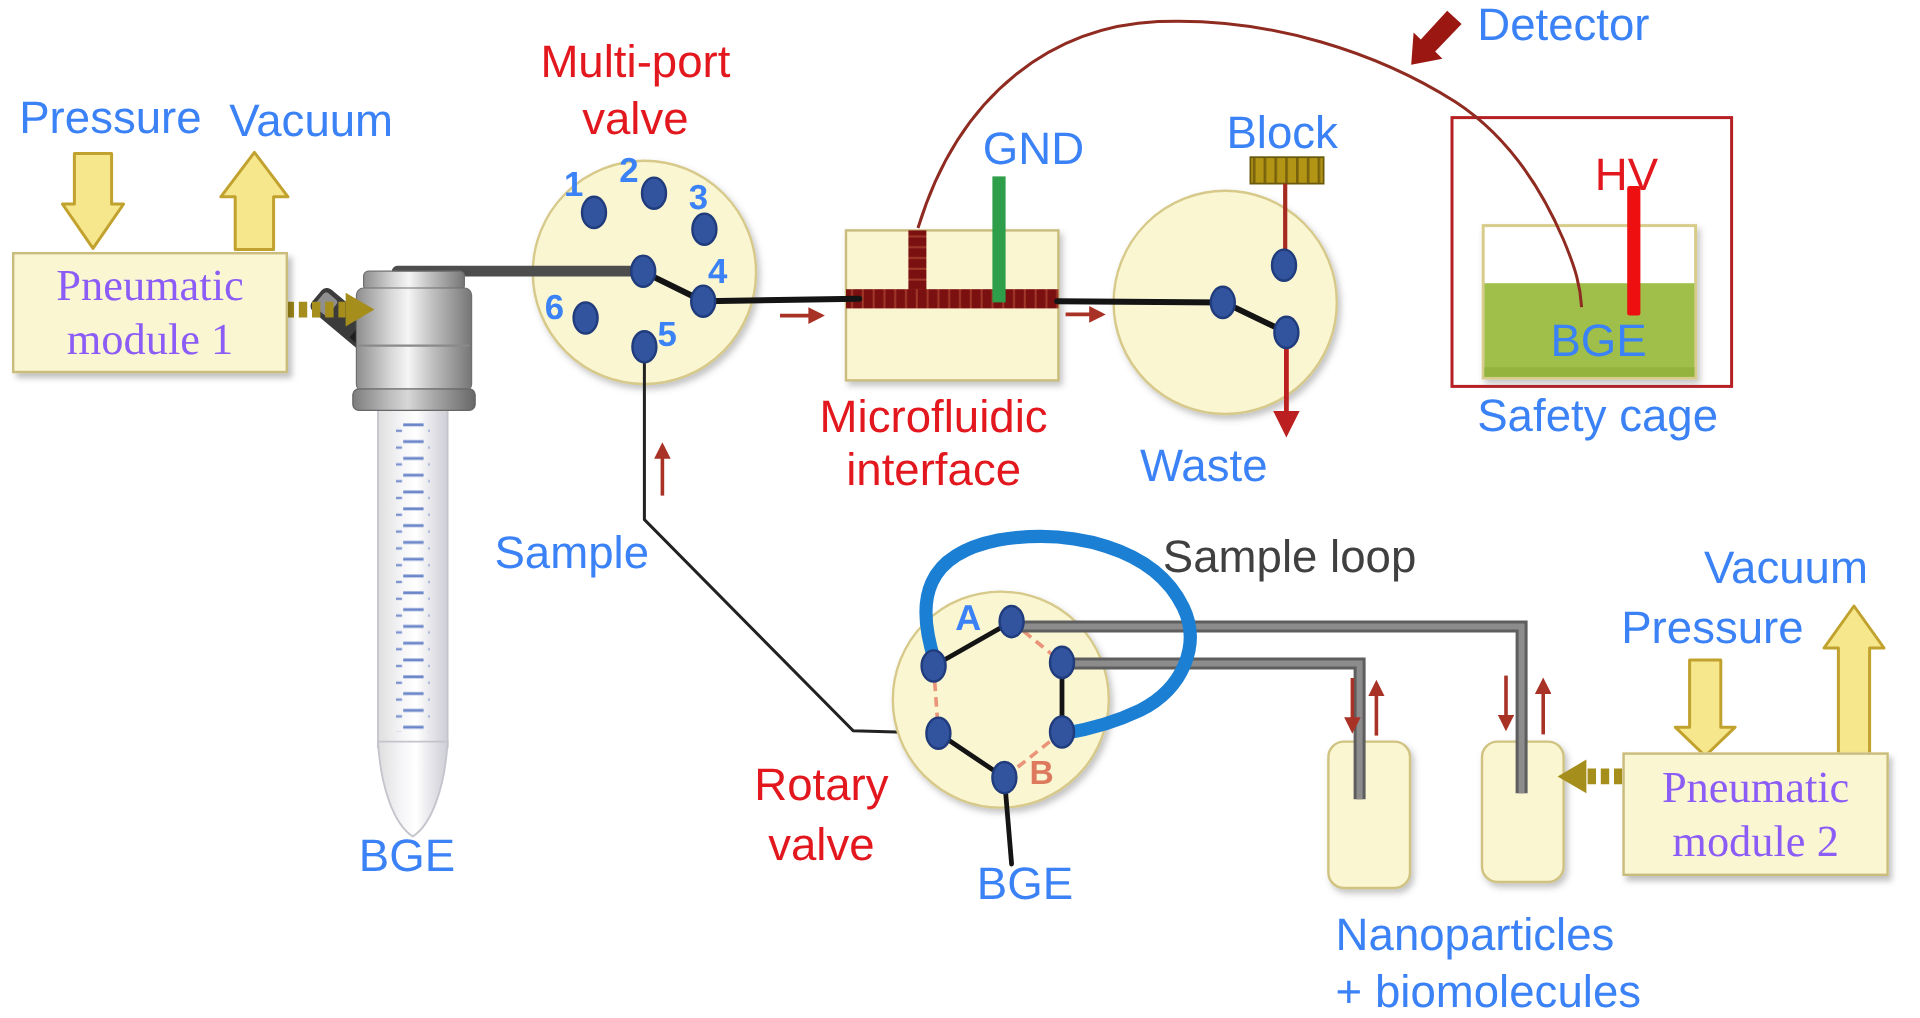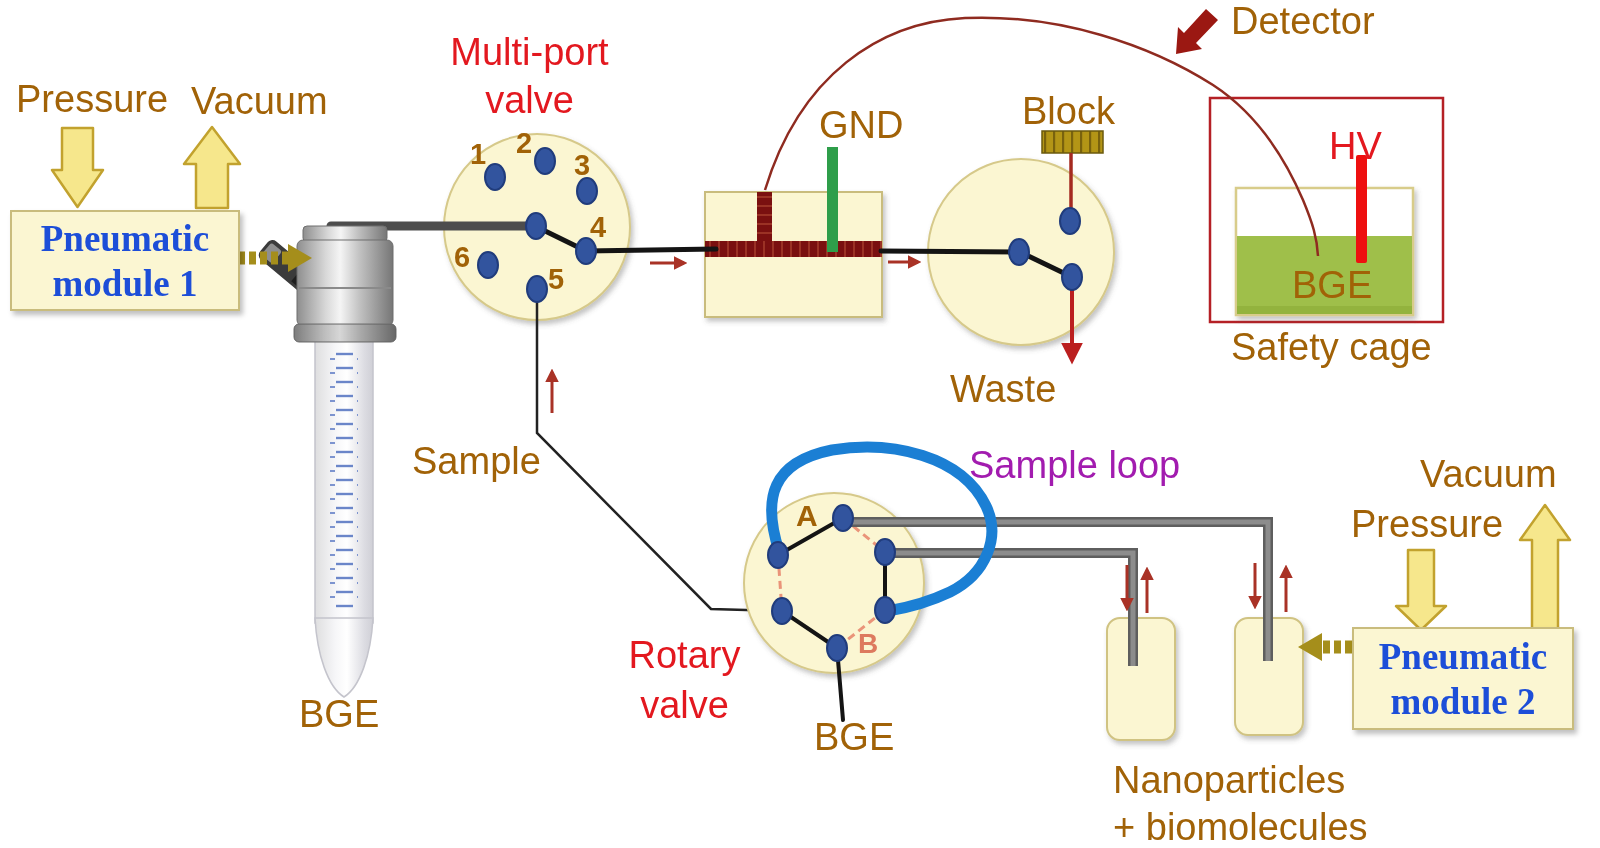--- a/index.html
+++ b/index.html
@@ -1,27 +1,27 @@
 <!DOCTYPE html>
 <html><head>
 <meta charset="utf-8">
 <style>
   html,body{margin:0;padding:0;background:#ffffff;}
   #canvas{position:relative;width:1600px;height:848px;background:#ffffff;overflow:hidden;
           font-family:"Liberation Sans",sans-serif;}
   #gfx{position:absolute;left:0;top:0;z-index:1;}
-  .lbl{position:absolute;z-index:3;font-size:38px;color:#a16207;white-space:nowrap;line-height:1.05;}
+  .lbl{position:absolute;z-index:3;font-size:38px;color:#3b82f6;white-space:nowrap;line-height:1.05;}
   .red{color:#e3181f;}
-  .blue{color:#a21caf;}
+  .blue{color:#404040;}
   .salmon{color:#dd7a5e;}
   .center{text-align:center;}
   .portnum{font-size:29px;font-weight:bold;}
   .module-box{position:absolute;z-index:2;background:#fbf6d2;border:2px solid #c9bc7d;
               box-shadow:3px 4px 5px rgba(0,0,0,0.25);
-              font-family:"Liberation Serif",serif;font-weight:bold;color:#1d4ed8;
+              font-family:"Liberation Serif",serif;font-weight:normal;color:#8b5cf6;
               font-size:37px;text-align:center;display:flex;flex-direction:column;
               justify-content:center;line-height:45px;}
 </style>
 </head>
 <body>
 
 <div id="canvas">
 
 <svg id="gfx" width="1600" height="848" viewBox="0 0 1600 848">
   <defs>
@@ -214,20 +214,24 @@
 </div>
 <div class="lbl portnum" style="left:470px;top:139px;">1</div>
 <div class="lbl portnum" style="left:516px;top:128px;">2</div>
 <div class="lbl portnum" style="left:574px;top:150px;">3</div>
 <div class="lbl portnum" style="left:590px;top:212px;">4</div>
 <div class="lbl portnum" style="left:548px;top:264px;">5</div>
 <div class="lbl portnum" style="left:454px;top:242px;">6</div>
 
 <div class="lbl" style="left:412px;top:442px;">Sample</div>
 
+<div class="lbl red center" style="left:668px;top:326px;width:220px;line-height:44px;">
+  <div>Microfluidic</div>
+  <div>interface</div>
+</div>
 <div class="lbl" style="left:819px;top:106px;">GND</div>
 
 <div class="lbl" style="left:1022px;top:92px;">Block</div>
 <div class="lbl" style="left:950px;top:370px;">Waste</div>
 
 <div class="lbl" style="left:1231px;top:2px;">Detector</div>
 
 <div class="lbl red" style="left:1329px;top:106px;margin-top:21px;">HV</div>
 <div class="lbl" style="left:1292px;top:266px;">BGE</div>
 <div class="lbl" style="left:1231px;top:328px;">Safety cage</div>

